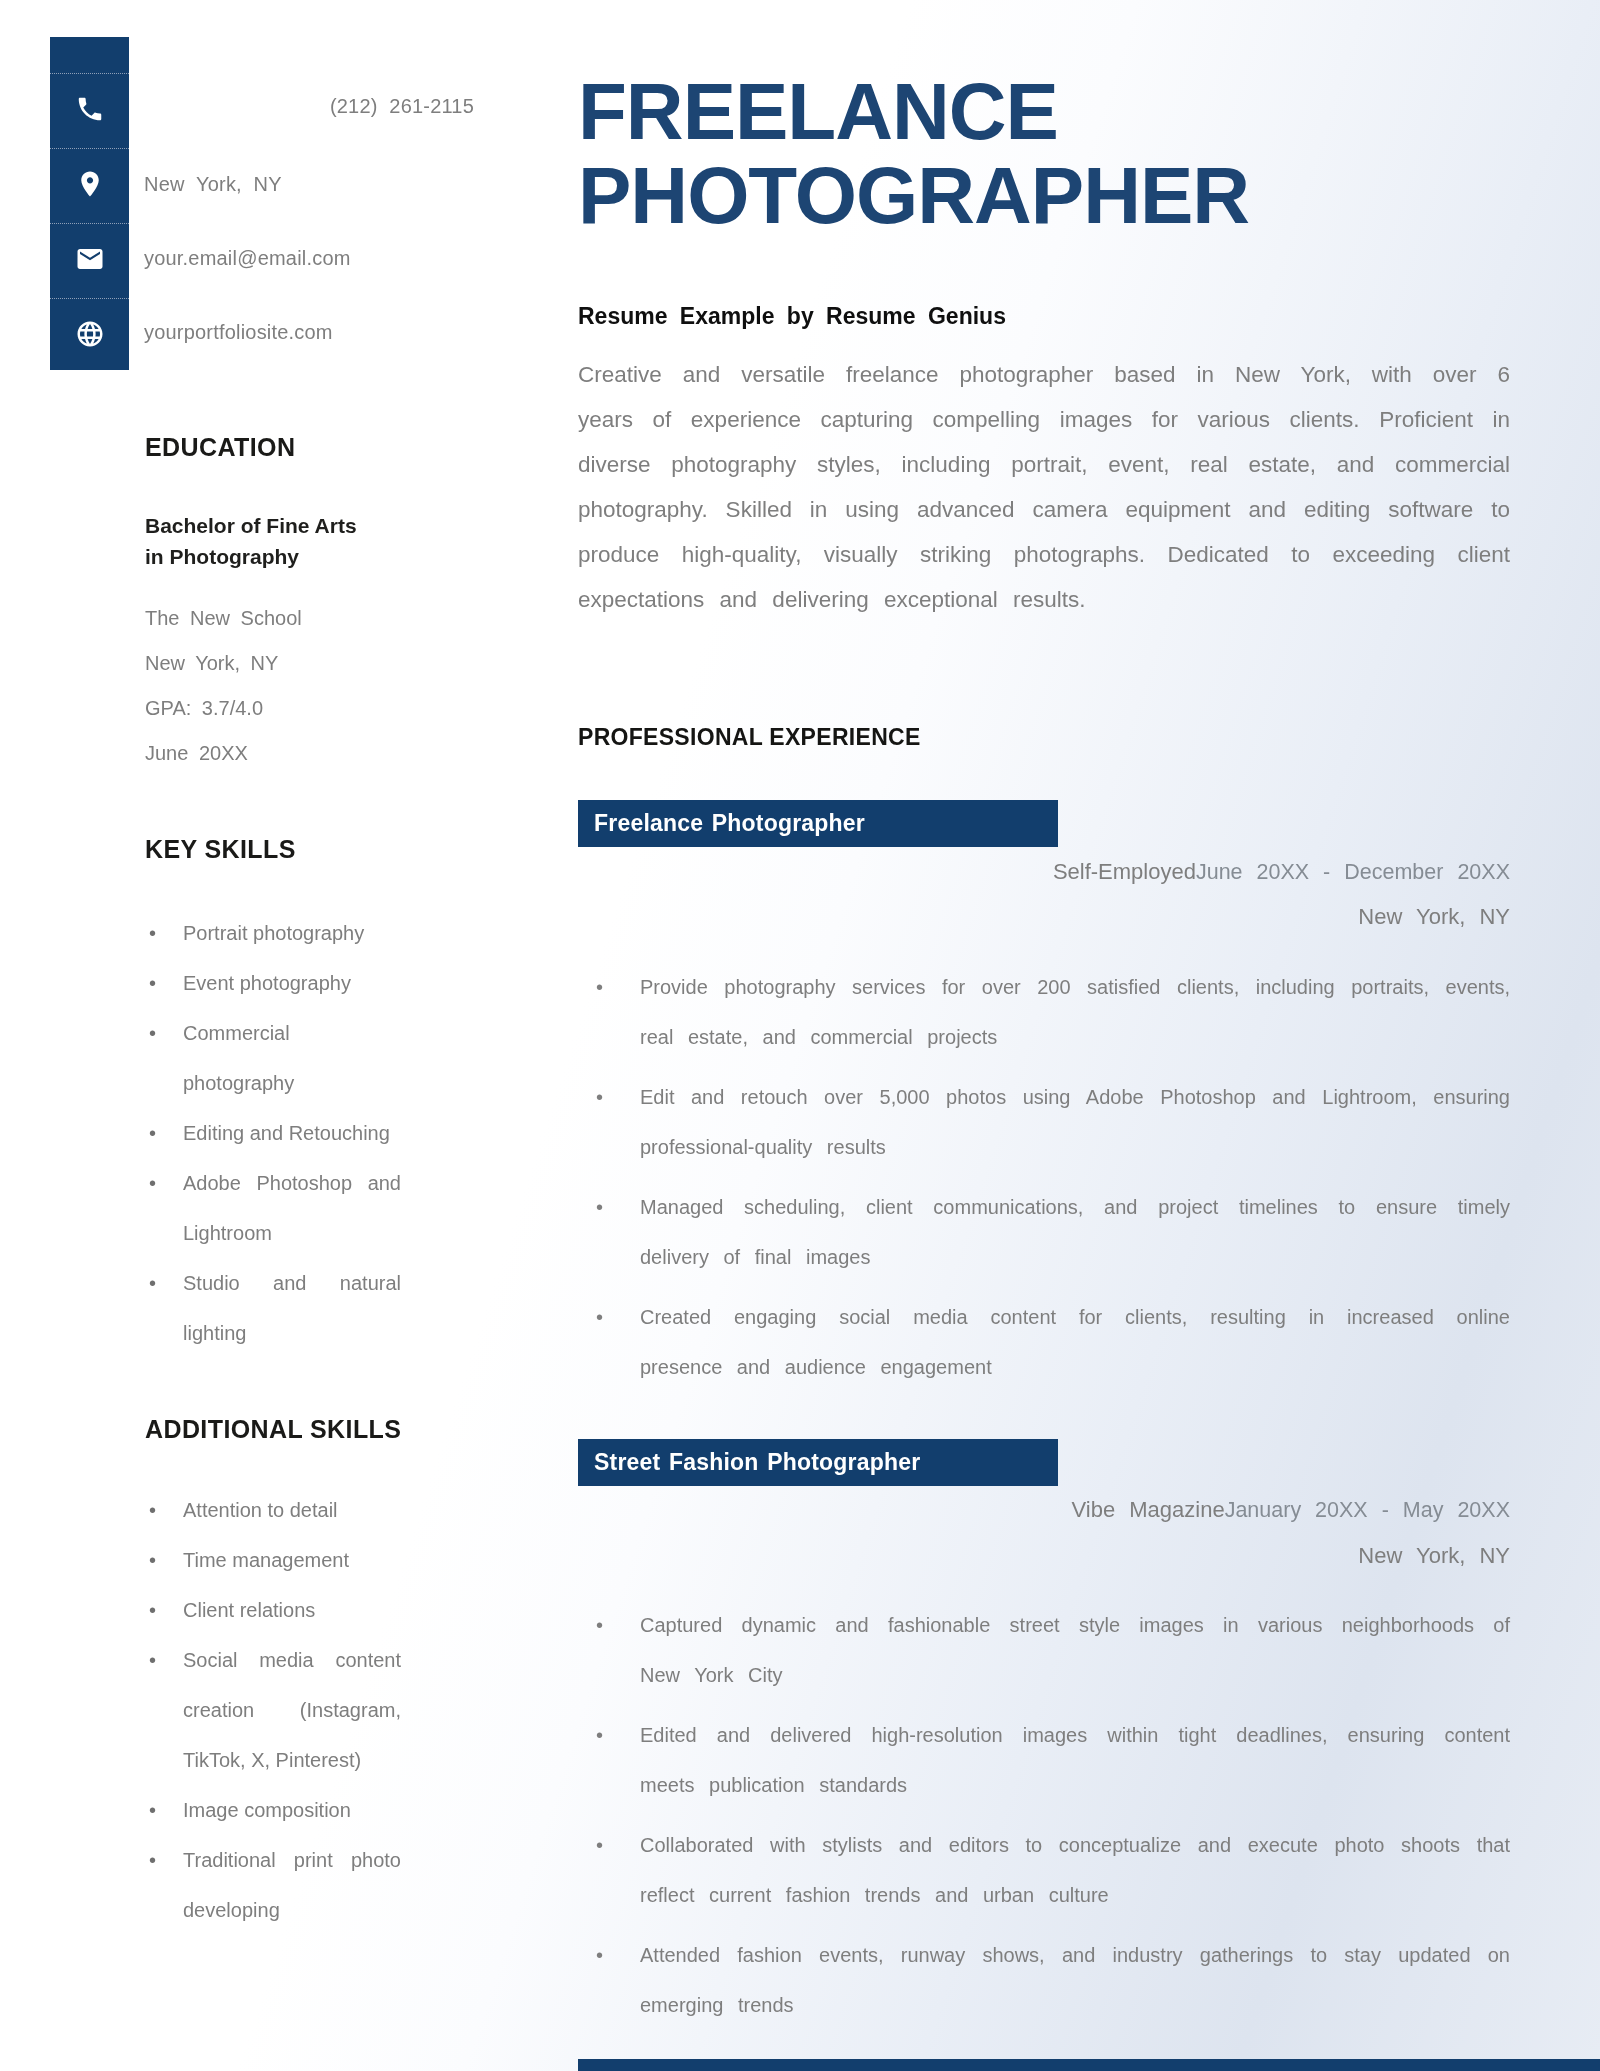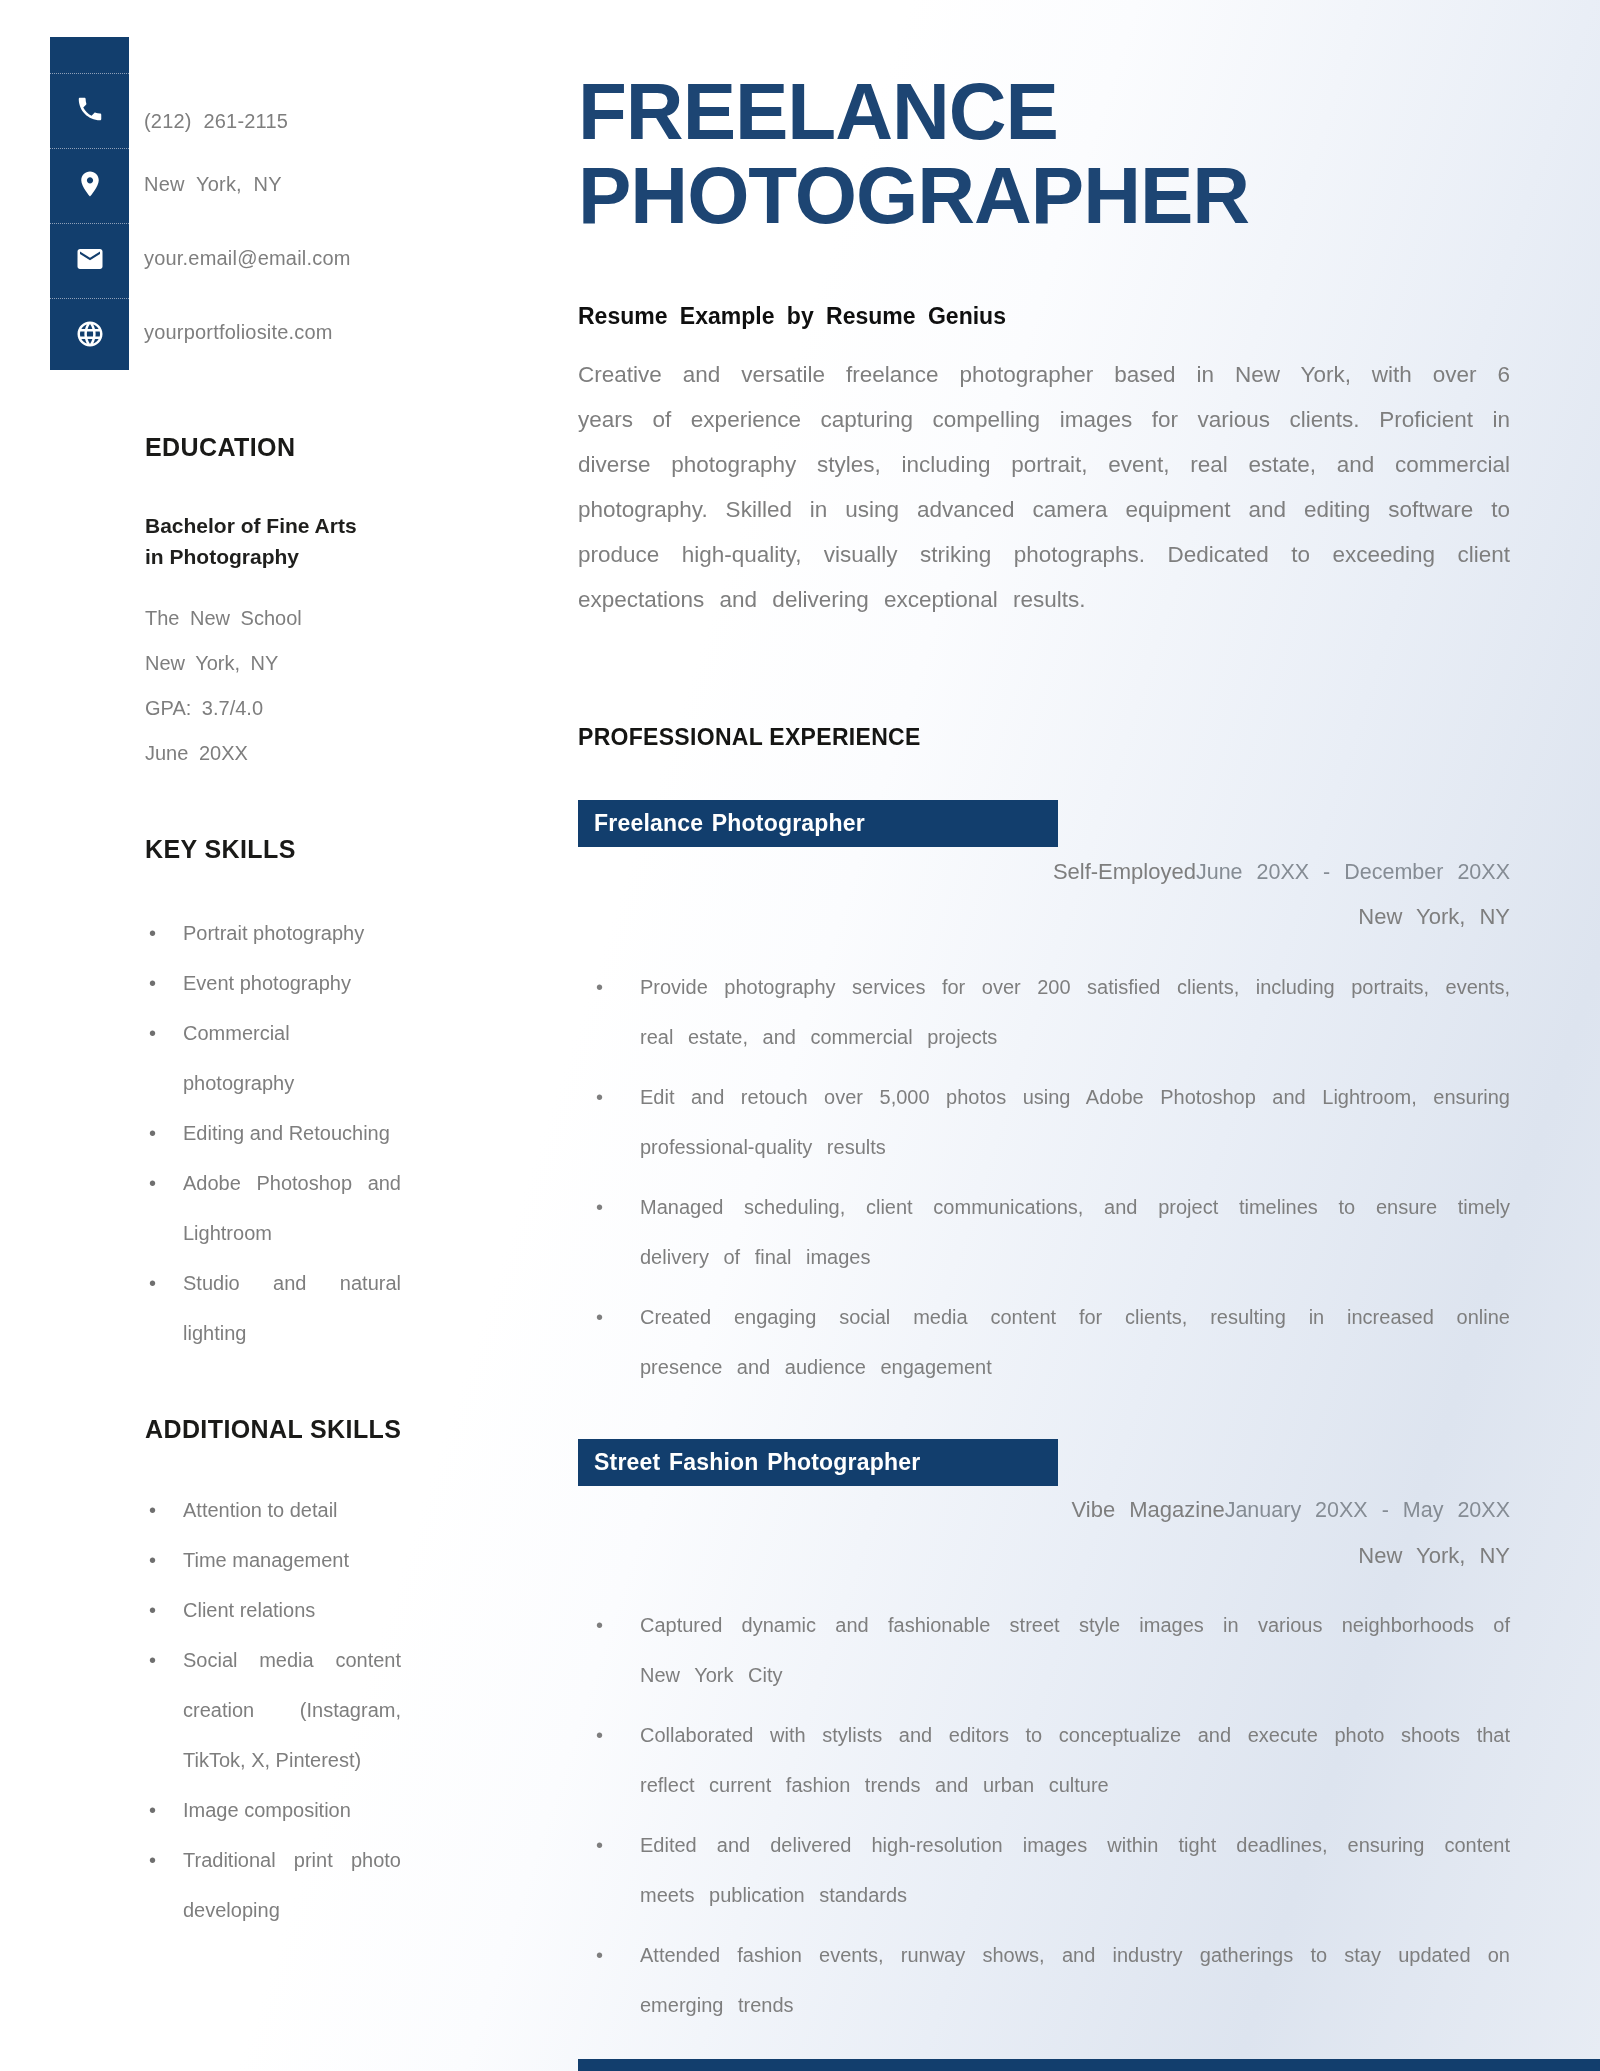--- a/index.html
+++ b/index.html
@@ -133,21 +133,21 @@
             <path d="M20 4H4c-1.1 0-1.99.9-1.99 2L2 18c0 1.1.9 2 2 2h16c1.1 0 2-.9 2-2V6c0-1.1-.9-2-2-2zm0 4l-8 5-8-5V6l8 5 8-5v2z"></path>
           </svg></span>
     </div>
     <div class="icon-cell">
       <span><svg viewBox="0 0 24 24" width="30" height="30" fill="#fff">
             <path d="M11.99 2C6.47 2 2 6.48 2 12s4.47 10 9.99 10C17.52 22 22 17.52 22 12S17.52 2 11.99 2zm6.93 6h-2.95c-.32-1.25-.78-2.45-1.38-3.56 1.84.63 3.37 1.91 4.33 3.56zM12 4.04c.83 1.2 1.48 2.53 1.91 3.96h-3.82c.43-1.43 1.08-2.76 1.91-3.96zM4.26 14C4.1 13.36 4 12.69 4 12s.1-1.36.26-2h3.38c-.08.66-.14 1.32-.14 2 0 .68.06 1.34.14 2H4.26zm.82 2h2.95c.32 1.25.78 2.45 1.38 3.56-1.84-.63-3.37-1.9-4.33-3.56zm2.95-8H5.08c.96-1.66 2.49-2.93 4.33-3.56C8.81 5.55 8.35 6.75 8.03 8zM12 19.96c-.83-1.2-1.48-2.53-1.91-3.96h3.82c-.43 1.43-1.08 2.76-1.91 3.96zM14.34 14H9.66c-.09-.66-.16-1.32-.16-2 0-.68.07-1.35.16-2h4.68c.09.65.16 1.32.16 2 0 .68-.07 1.34-.16 2zm.25 5.56c.6-1.11 1.06-2.31 1.38-3.56h2.95c-.96 1.65-2.49 2.93-4.33 3.56zM16.36 14c.08-.66.14-1.32.14-2 0-.68-.06-1.34-.14-2h3.38c.16.64.26 1.31.26 2s-.1 1.36-.26 2h-3.38z"></path>
           </svg></span>
     </div>
   </div>
 
-  <div class="contact-row" style="top:84px;">
+  <div class="contact-row" style="top:69px;justify-content:flex-end;">
       <span>(212) 261-2115</span>
     </div>
   <div class="contact-row" style="top:147px;">
       <span>New York, NY</span>
     </div>
   <div class="contact-row" style="top:221px;">
       <span>your.email@email.com</span>
     </div>
   <div class="contact-row" style="top:295px;">
       <span>yourportfoliosite.com</span>
@@ -210,20 +210,20 @@
   </div>
   <div class="abs job-row" style="top:1492px;">
     <span>Vibe Magazine</span>
     <span class="dates">January 20XX - May 20XX</span>
   </div>
   <div class="abs job-row" style="top:1538px;">
     <span>New York, NY</span>
   </div>
   <ul class="abs job-list" style="top:1600px;">
     <li>Captured dynamic and fashionable street style images in various neighborhoods of New York City</li>
+    <li>Edited and delivered high-resolution images within tight deadlines, ensuring content meets publication standards</li>
     <li>Collaborated with stylists and editors to conceptualize and execute photo shoots that reflect current fashion trends and urban culture</li>
-    <li>Edited and delivered high-resolution images within tight deadlines, ensuring content meets publication standards</li>
     <li>Attended fashion events, runway shows, and industry gatherings to stay updated on emerging trends</li>
   </ul>
 
   <div class="footer-bar"></div>
 
 </div>
 
 </body></html>

